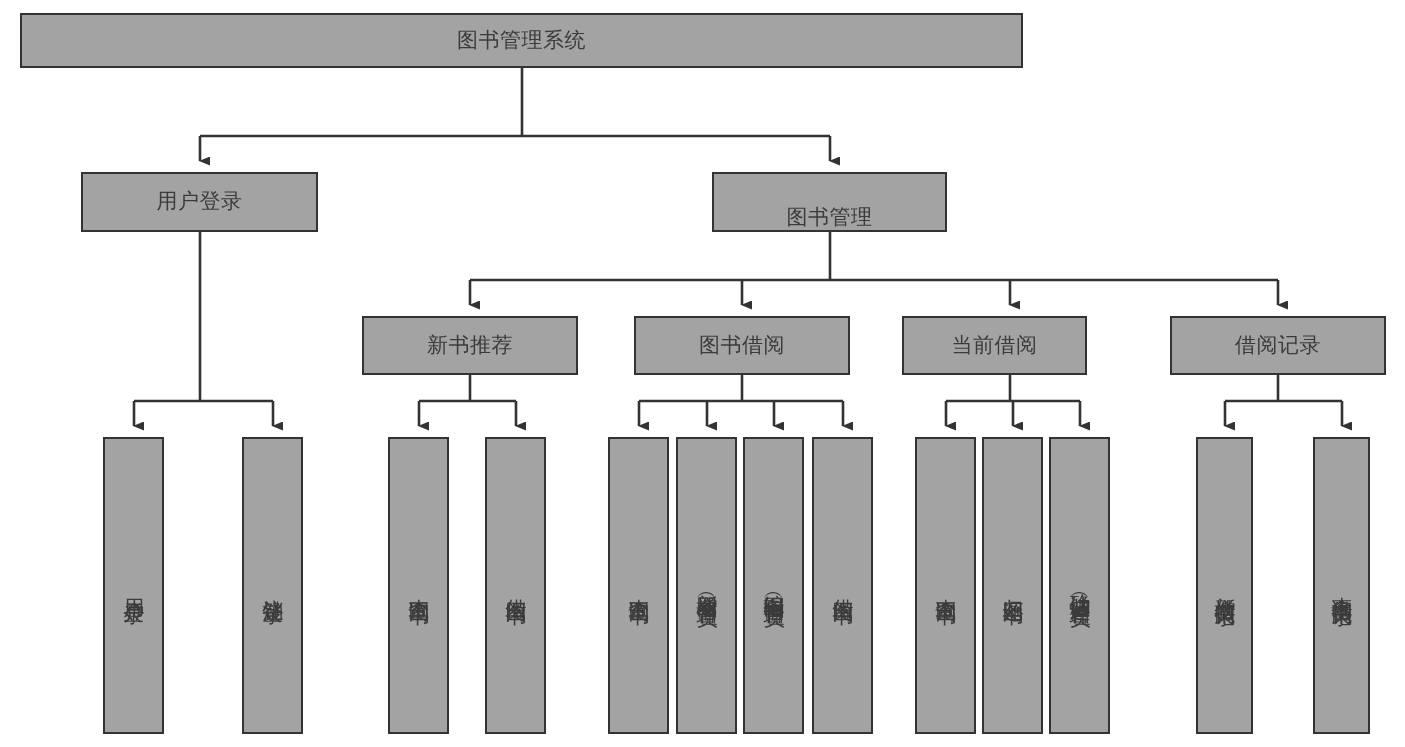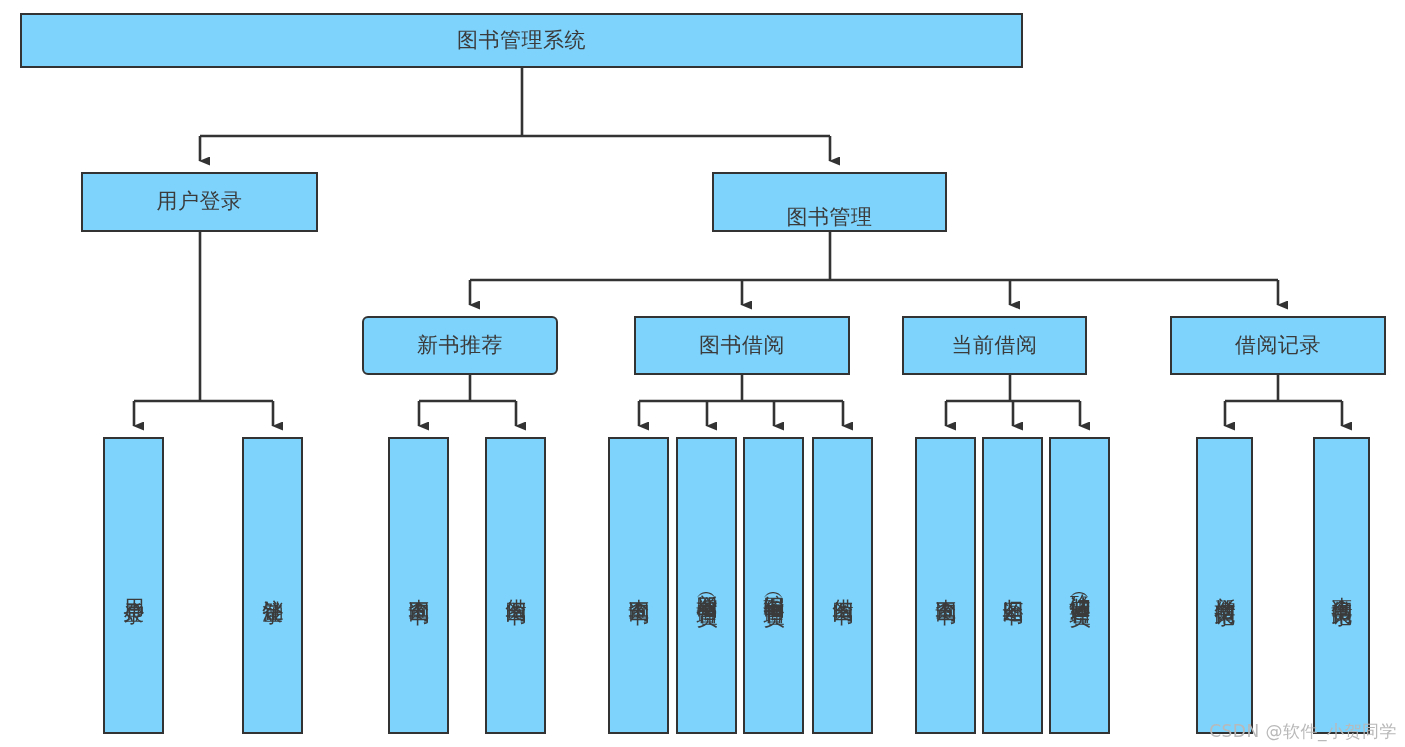--- a/index.html
+++ b/index.html
@@ -22,21 +22,21 @@
   #diagram-svg {
     position: absolute;
     top: 0;
     left: 0;
     width: 1405px;
     height: 747px;
   }
   .node-box {
     position: absolute;
     box-sizing: border-box;
-    background: #7dd3fc;
+    background: #a3a3a3;
     border: 2.5px solid #333333;
     display: flex;
     align-items: center;
     justify-content: center;
     overflow: hidden;
   }
   .node-label {
     color: #3b3b3b;
     font-size: 21px;
     line-height: 1.12;
@@ -114,21 +114,21 @@
   <div id="nodes-layer">
       <div class="node-box" style="left: 20px; top: 13px; width: 1003px; height: 55px;">
         <span class="node-label">图书管理系统</span>
       </div>
       <div class="node-box" style="left: 81px; top: 172px; width: 237px; height: 60px;">
         <span class="node-label">用户登录</span>
       </div>
       <div class="node-box" style="left: 712px; top: 172px; width: 235px; height: 60px; align-items: flex-end;">
         <span class="node-label">图书管理</span>
       </div>
-      <div class="node-box" style="left: 362px; top: 316px; width: 196px; height: 59px; border-radius: 6px;">
+      <div class="node-box" style="left: 362px; top: 316px; width: 216px; height: 59px;">
         <span class="node-label">新书推荐</span>
       </div>
       <div class="node-box" style="left: 634px; top: 316px; width: 216px; height: 59px;">
         <span class="node-label">图书借阅</span>
       </div>
       <div class="node-box" style="left: 902px; top: 316px; width: 185px; height: 59px;">
         <span class="node-label">当前借阅</span>
       </div>
       <div class="node-box" style="left: 1170px; top: 316px; width: 216px; height: 59px;">
         <span class="node-label">借阅记录</span>
@@ -167,14 +167,13 @@
         <span class="node-label">确认归还（管理员）</span>
       </div>
       <div class="node-box vertical" style="left: 1196px; top: 437px; width: 57px; height: 297px;">
         <span class="node-label">新增借阅记录</span>
       </div>
       <div class="node-box vertical" style="left: 1313px; top: 437px; width: 57px; height: 297px;">
         <span class="node-label">查询借阅记录</span>
       </div>
     </div>
 
-  <div id="watermark">CSDN @软件_小贺同学</div>
 </div>
 
 </body></html>

